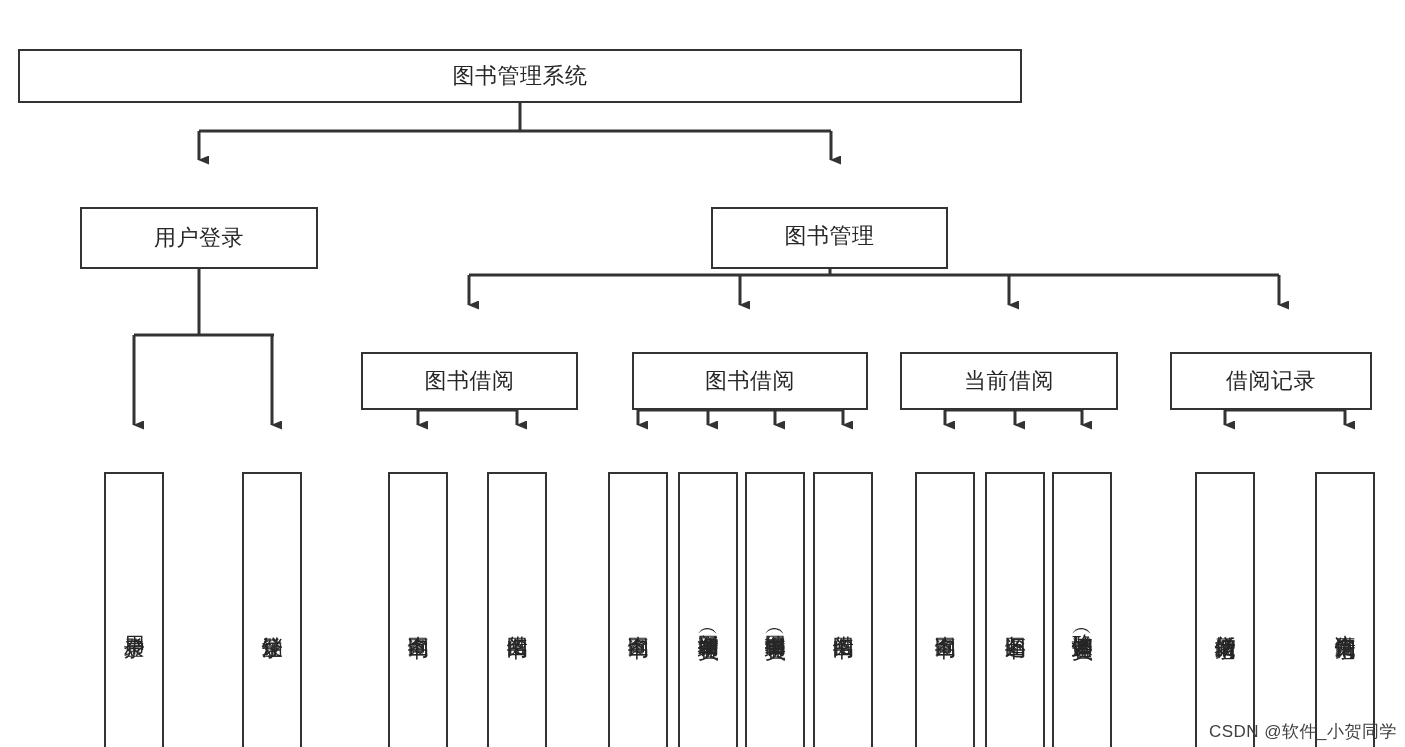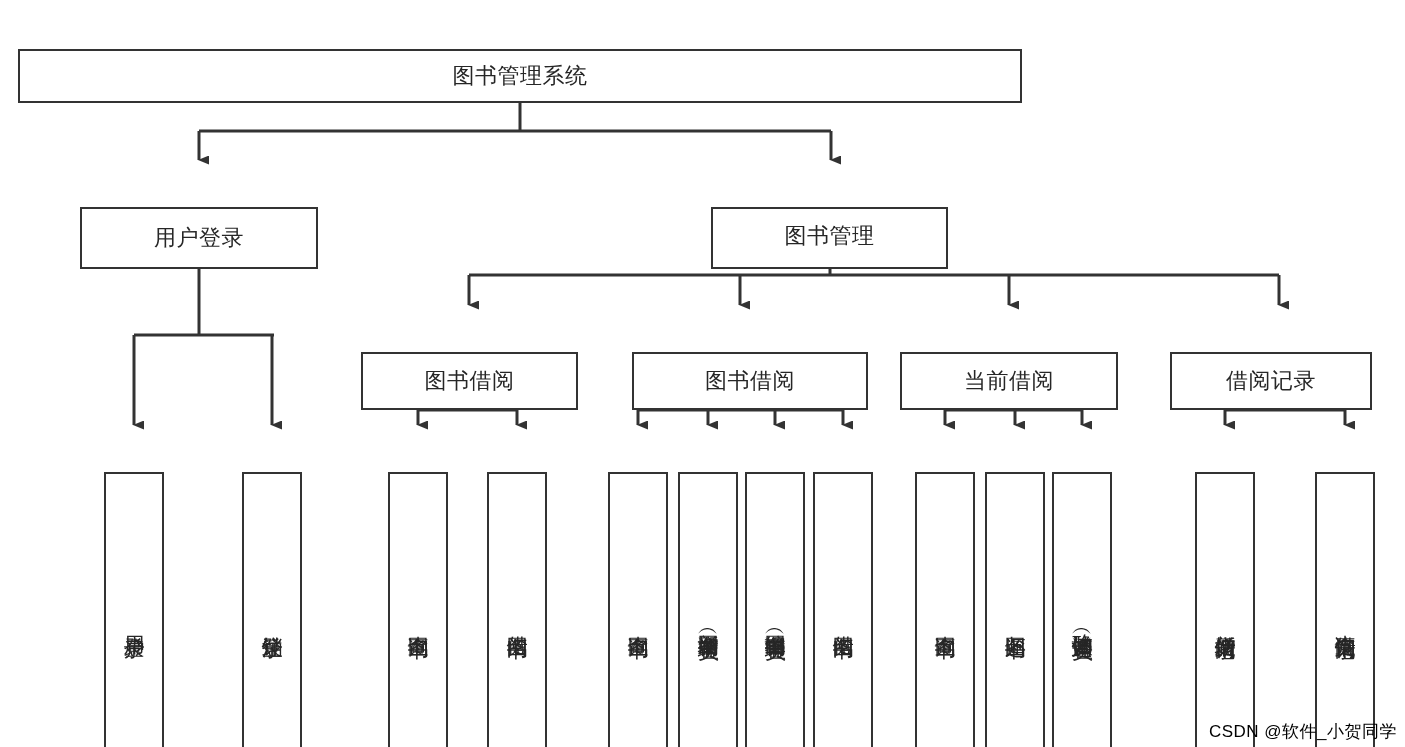--- a/index.html
+++ b/index.html
@@ -57,21 +57,21 @@
   }
   .label {
     display: block;
     text-align: center;
   }
   #watermark {
     position: absolute;
     right: 8px;
     bottom: 4px;
     font-size: 17px;
-    color: #000000;
+    color: #404040;
     letter-spacing: 0.5px;
     white-space: nowrap;
     font-family: "Liberation Sans", "DejaVu Sans", sans-serif;
     text-align: right;
   }
 </style>
 </head>
 <body>
 
 <div id="canvas">

